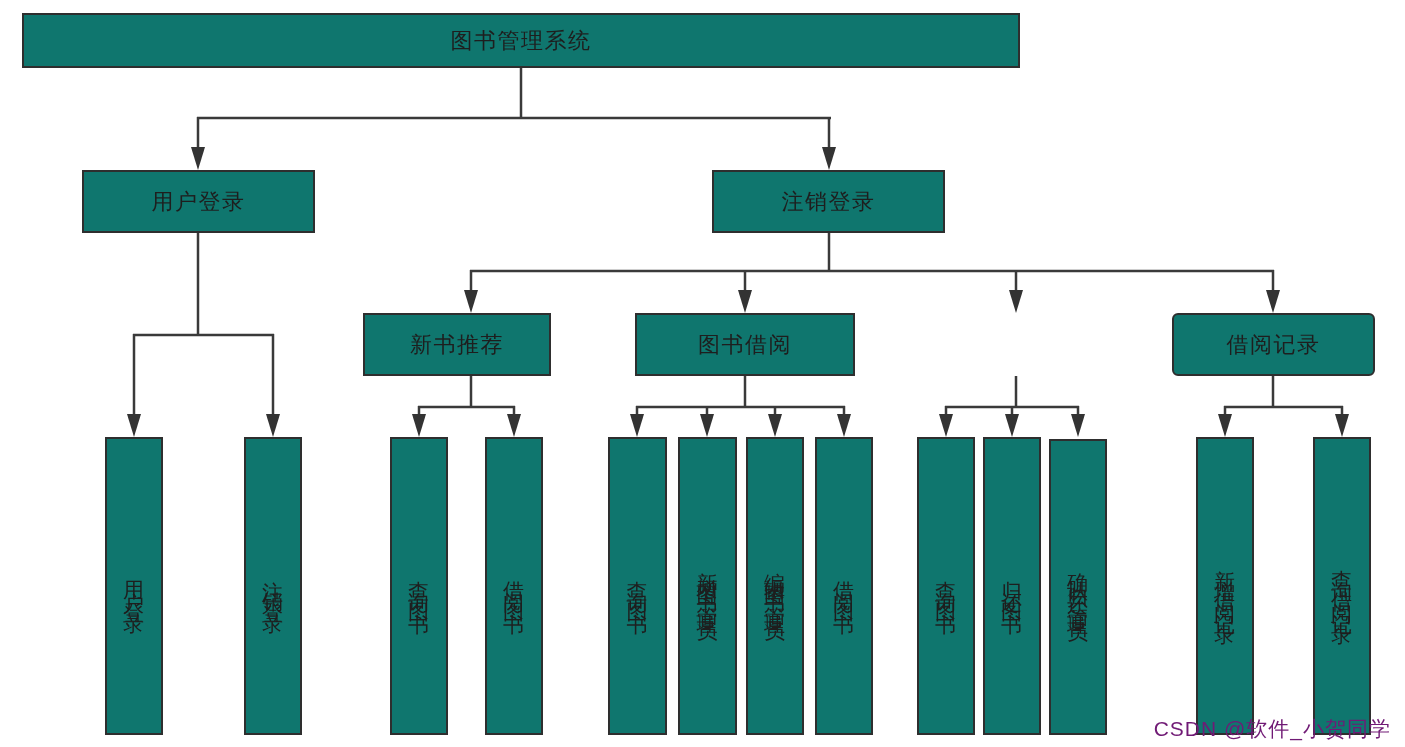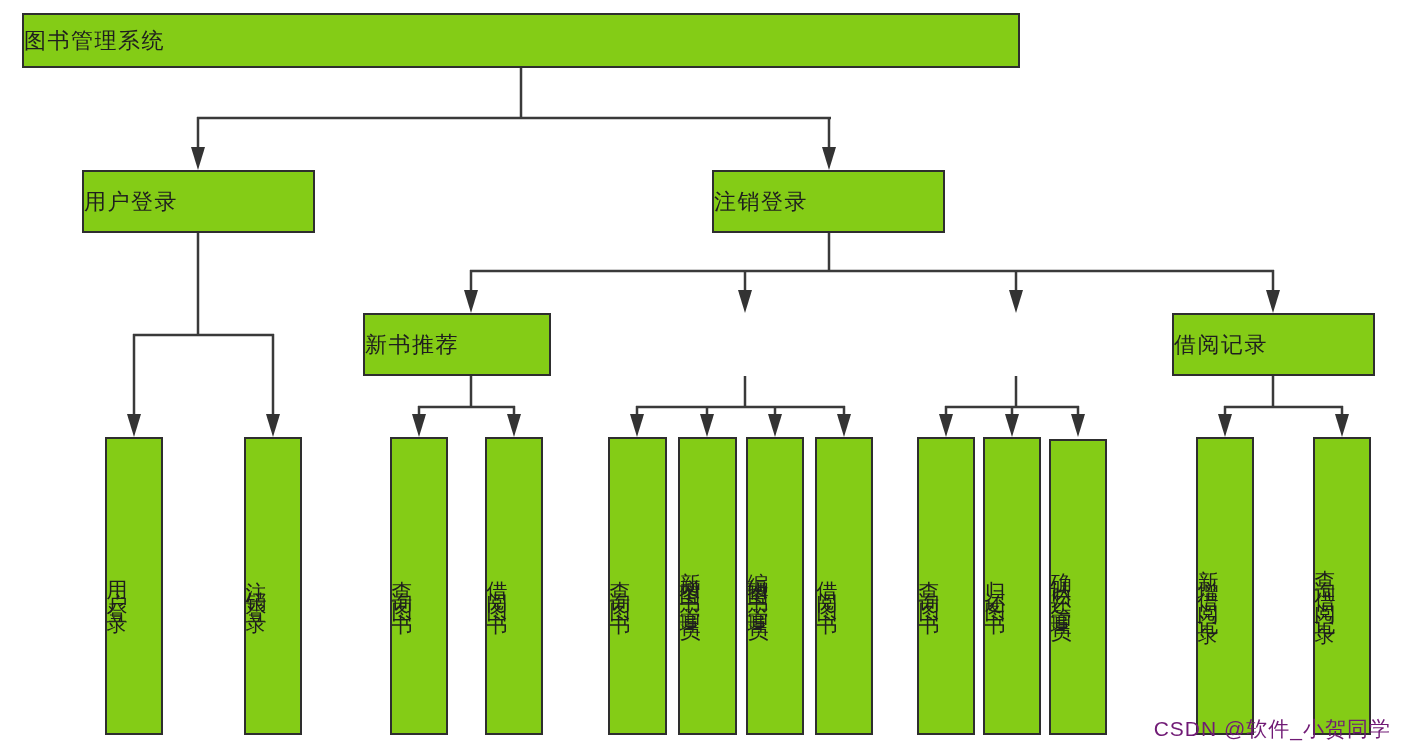--- a/index.html
+++ b/index.html
@@ -1,22 +1,22 @@
 <!DOCTYPE html>
 <html><head>
 <meta charset="utf-8">
 <style>
   html,body{margin:0;padding:0;background:#ffffff;}
   .stage{
     position:relative;width:1405px;height:747px;background:#ffffff;
     font-family:"Liberation Sans","DejaVu Sans",sans-serif;overflow:hidden;
   }
   .node{
-    position:absolute;box-sizing:border-box;background:#84cc16;
-    border:2.5px solid #2e2e2e;display:flex;align-items:center;
+    position:absolute;box-sizing:border-box;background:#0f766e;
+    border:2.5px solid #2e2e2e;display:flex;align-items:center;justify-content:center;
     color:#1e1e1e;z-index:2;
   }
   .h-node span{font-size:22px;letter-spacing:1.5px;white-space:nowrap;}
   .leaf span{
     writing-mode:vertical-rl;text-orientation:mixed;
     font-size:21px;line-height:1;letter-spacing:11px;white-space:nowrap;
   }
   .leaf.long span{letter-spacing:7px;}
   svg.connectors{position:absolute;left:0;top:0;z-index:1;}
   svg.connectors line{stroke:#3a3a3a;stroke-width:2.5;}
@@ -116,21 +116,24 @@
   <div class="node h-node" style="left:82px;top:170px;width:233px;height:63px;">
     <span>用户登录</span>
   </div>
   <div class="node h-node" style="left:712px;top:170px;width:233px;height:63px;">
     <span>注销登录</span>
   </div>
 
   <div class="node h-node" style="left:363px;top:313px;width:188px;height:63px;">
     <span>新书推荐</span>
   </div>
-  <div class="node h-node" style="left:1172px;top:313px;width:203px;height:63px;">
+  <div class="node h-node" style="left:635px;top:313px;width:220px;height:63px;">
+    <span>图书借阅</span>
+  </div>
+  <div class="node h-node" style="left:1172px;top:313px;width:203px;height:63px;border-radius:6px;">
     <span>借阅记录</span>
   </div>
 
   <div class="node leaf" style="left:105px;top:437px;width:58px;height:298px;">
     <span>用户登录</span>
   </div>
   <div class="node leaf" style="left:244px;top:437px;width:58px;height:298px;">
     <span>注销登录</span>
   </div>
 

